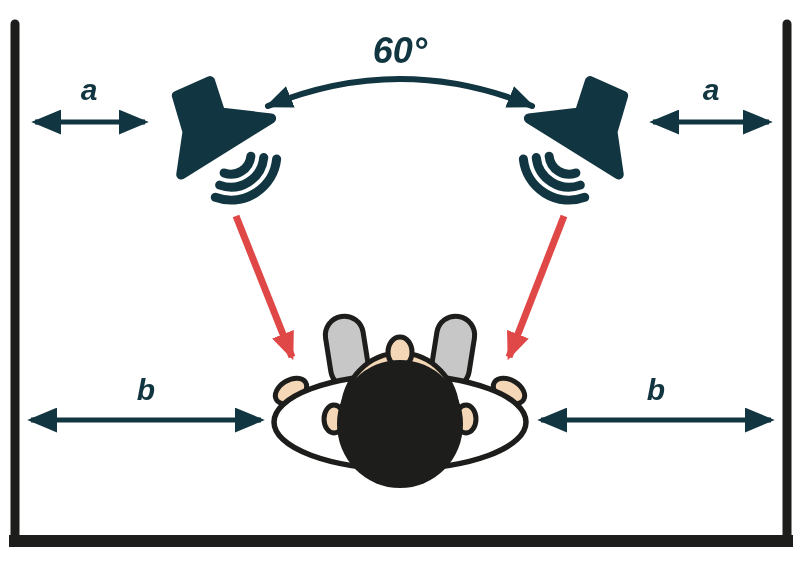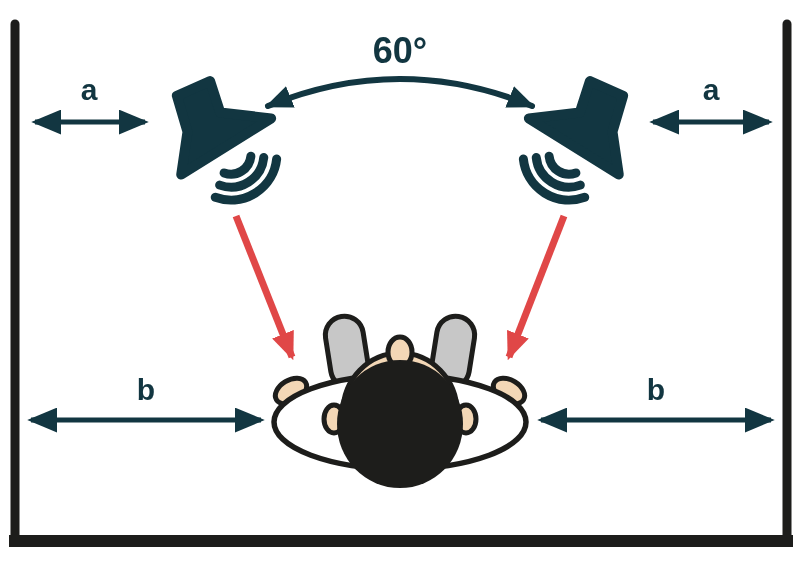--- a/index.html
+++ b/index.html
@@ -4,21 +4,21 @@
 <style>
   :root{
     --c-ink:#123641;
     --c-red:#E04747;
     --c-black:#1D1D1B;
     --c-gray:#C7C7C7;
     --c-skin:#F3D7B6;
     --c-bg:#FFFFFF;
   }
   html,body{margin:0;padding:0;background:var(--c-bg);}
-  .stage{width:795px;height:564px;position:relative;background:var(--c-bg);overflow:hidden;}
+  .stage{width:795px;height:564px;position:relative;background:var(--c-bg);overflow:hidden;font-style:italic;}
   svg{display:block;}
   .ink-stroke{stroke:var(--c-ink);fill:none;}
   .ink-fill{fill:var(--c-ink);}
   .red-stroke{stroke:var(--c-red);fill:none;}
   .red-fill{fill:var(--c-red);}
   .blk-stroke{stroke:var(--c-black);}
   .blk-fill{fill:var(--c-black);}
   .gray-fill{fill:var(--c-gray);}
   .skin-fill{fill:var(--c-skin);}
   .white-fill{fill:var(--c-bg);}

